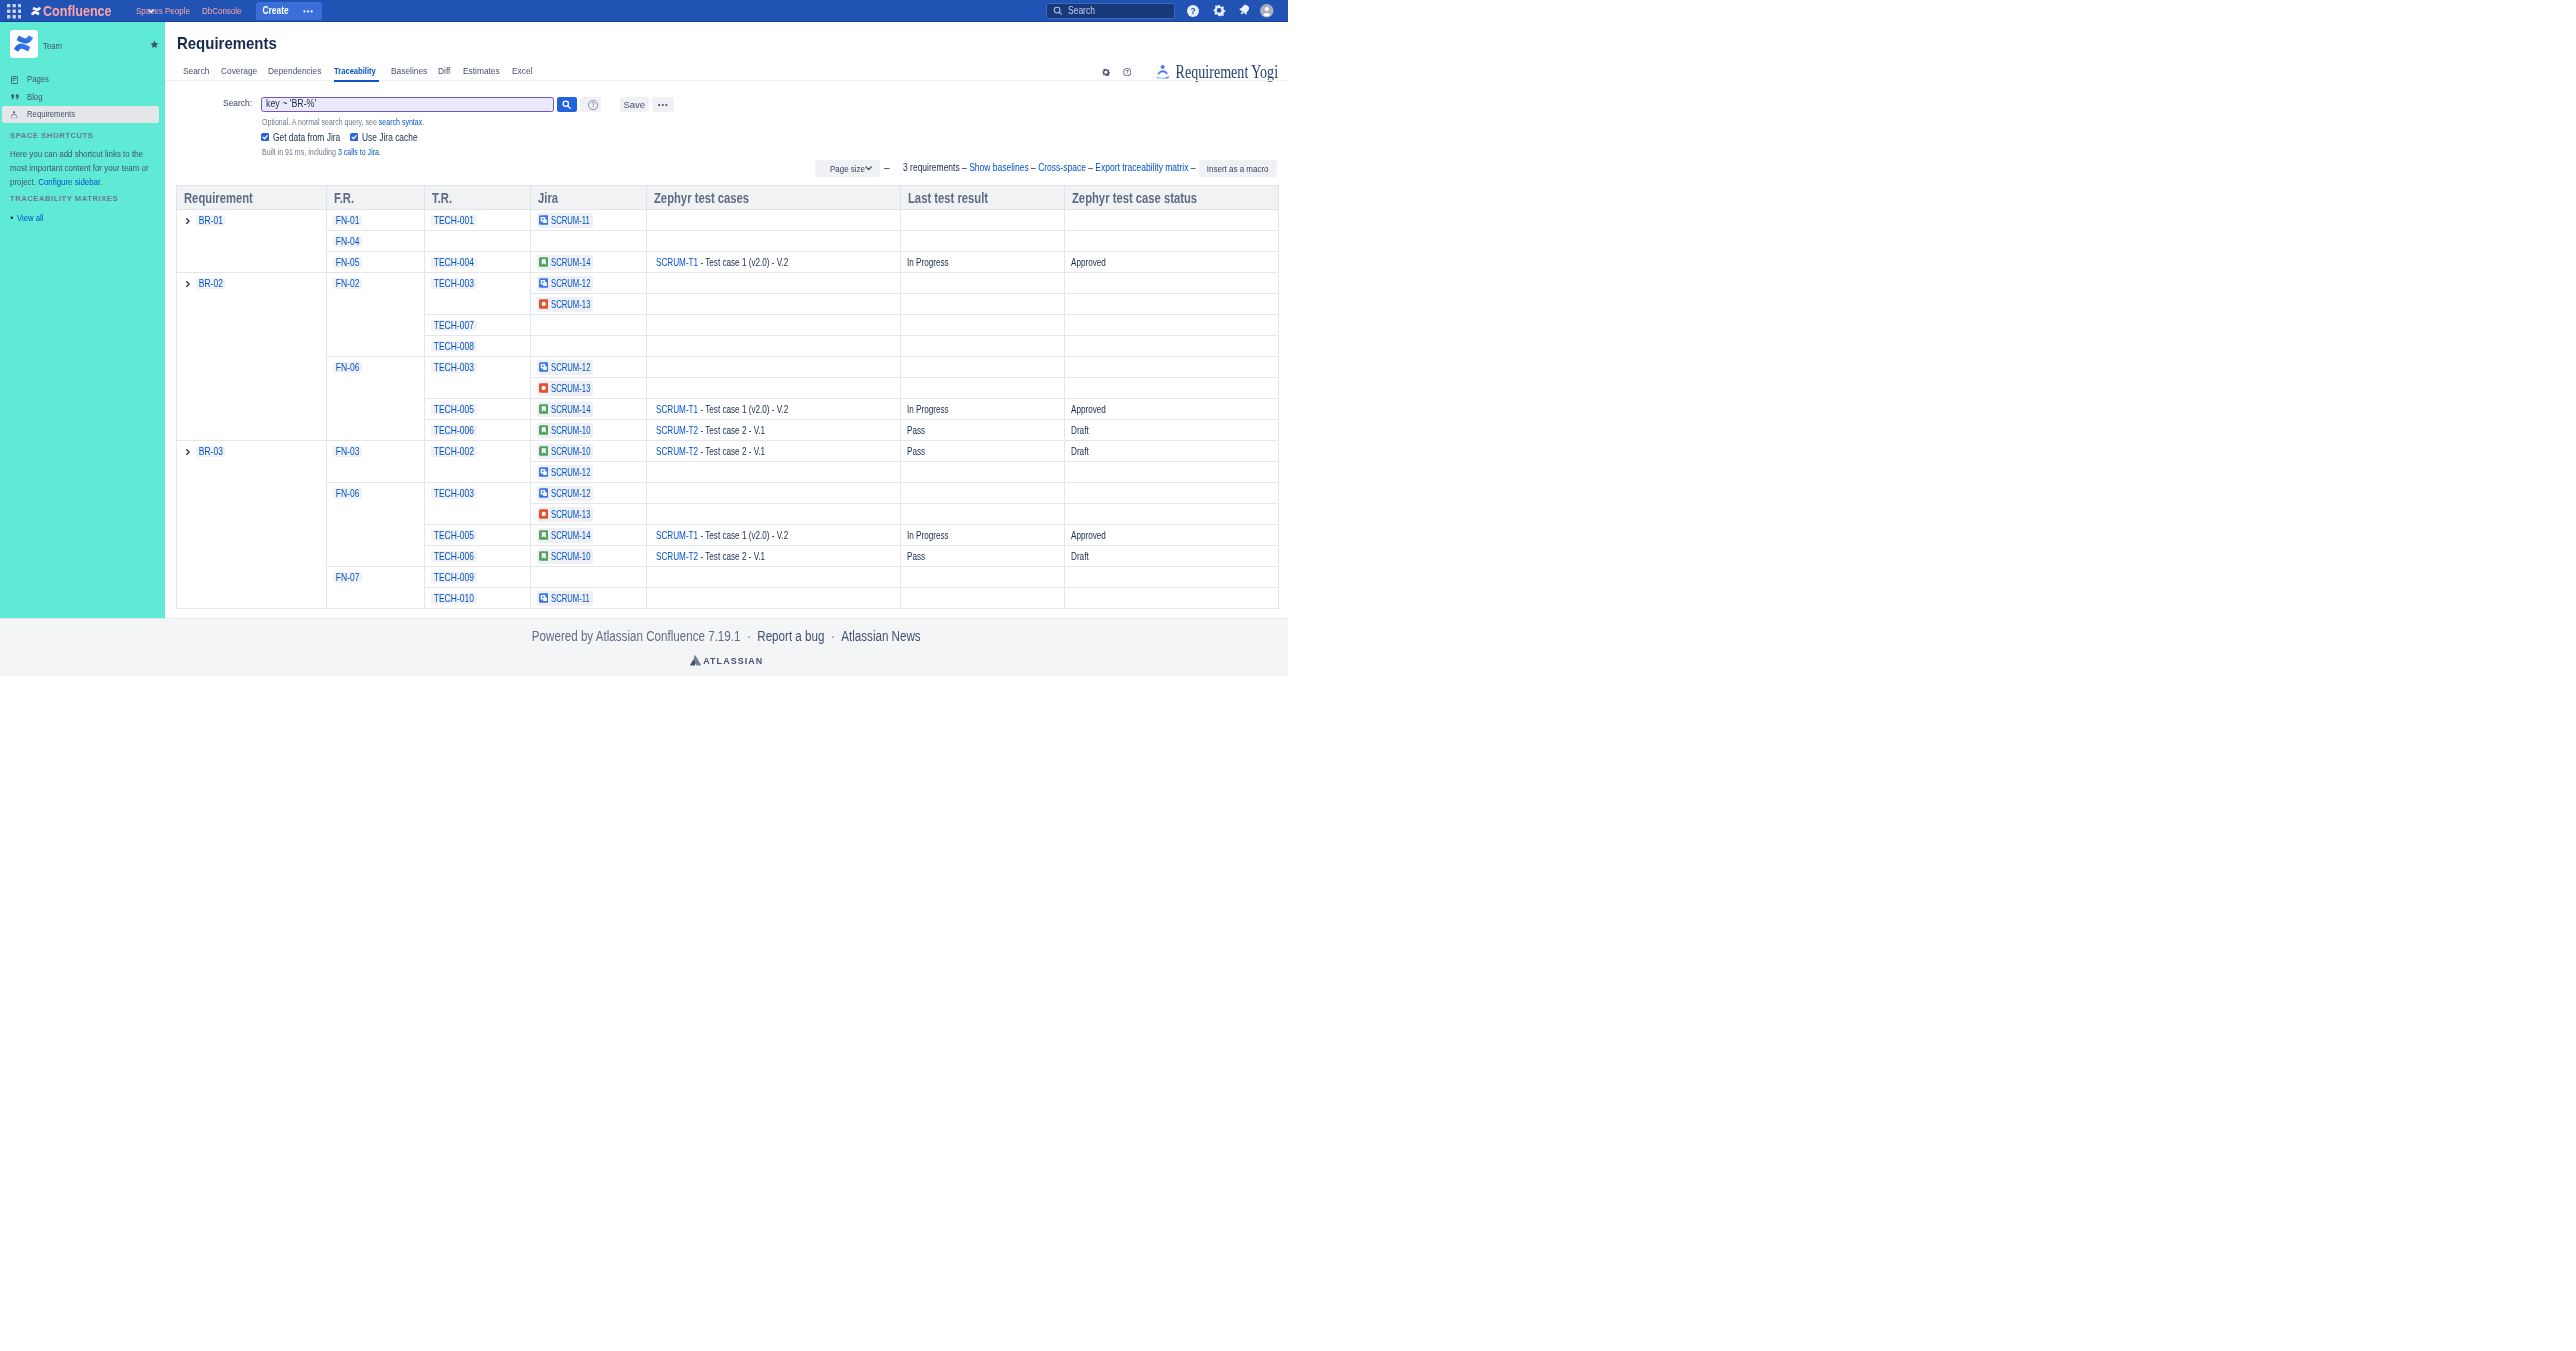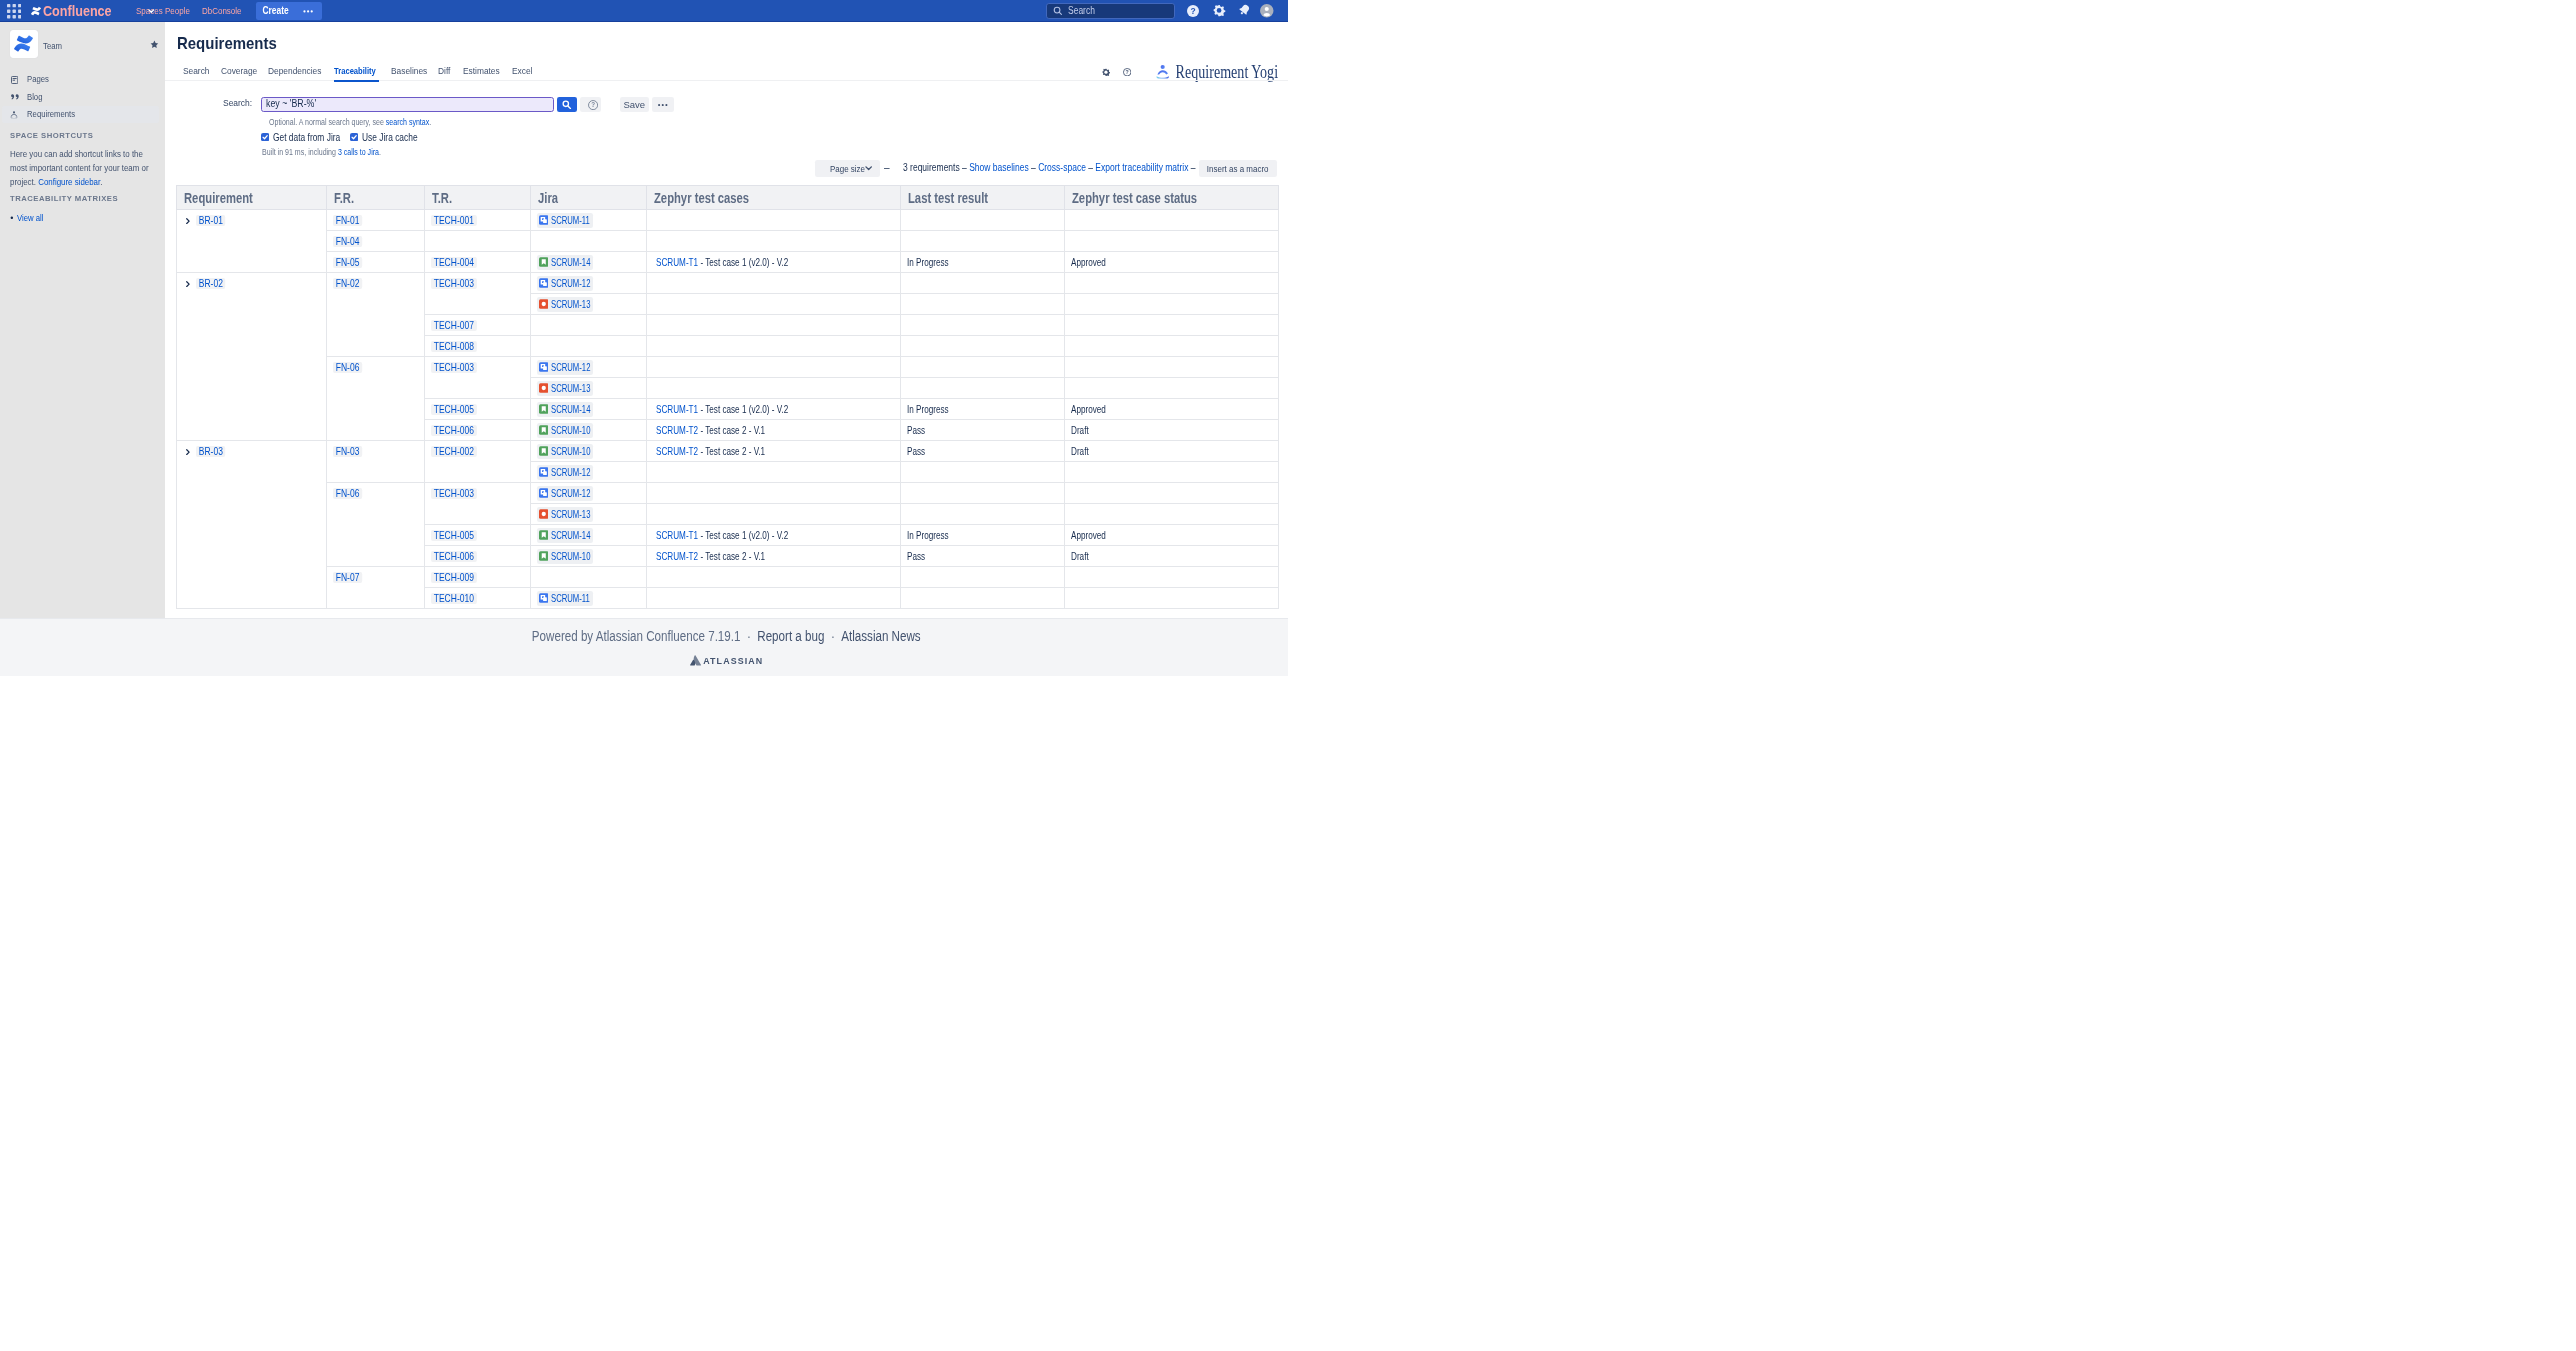--- a/index.html
+++ b/index.html
@@ -8,21 +8,21 @@
   .abs { position:absolute; }
   .sxl { display:inline-block; transform-origin:0 50%; white-space:nowrap; }
   .sxc { display:inline-block; transform-origin:50% 50%; white-space:nowrap; }
 
   #nav { position:absolute; left:0; top:0; width:1288px; height:22px; background:#2153b4; border-bottom:0.7px solid #16409c; }
   #nav .navtxt { position:absolute; top:0; height:22px; line-height:22px; color:#fca5a5; font-size:9.5px; }
   #navbtn-create { position:absolute; left:256px; top:2.2px; width:39px; height:17.6px; background:#3a6ed9; border-radius:2.2px 0 0 2.2px; color:#fff; font-size:10px; font-weight:700; text-align:center; line-height:17.6px; }
   #navbtn-dots { position:absolute; left:295px; top:2.2px; width:27px; height:17.6px; background:#3a6ed9; border-radius:0 2.2px 2.2px 0; color:#fff; text-align:center; }
   #navsearch { position:absolute; left:1046px; top:2.6px; width:129px; height:16px; background:#17397a; border:0.7px solid #4168bd; border-radius:2.9px; }
 
-  #sidebar { position:absolute; left:0; top:22px; width:165px; height:654px; background:#e5e5e5; }
+  #sidebar { position:absolute; left:0; top:22px; width:165px; height:654px; background:#5eead4; }
   #spacelogo { position:absolute; left:9.5px; top:8px; width:28px; height:28px; background:#fff; border-radius:2.9px; box-shadow:0 0 0.7px rgba(9,30,66,.2); }
   .sbhead { color:#6b778c; font-size:7.7px; font-weight:700; letter-spacing:0.5px; }
   .menuitem { position:absolute; left:1.5px; width:157px; height:17.6px; border-radius:2.2px; }
   .menuitem .lbl { position:absolute; left:25px; top:0; line-height:17.6px; font-size:9.1px; color:#42526e; }
   .link { color:#0052cc; }
 
   #main { position:absolute; left:165px; top:22px; width:1123px; height:596px; background:#fff; }
   h1#title { position:absolute; left:177px; top:35px; font-size:17px; font-weight:700; color:#172b4d; line-height:17px; transform:scaleX(.88); transform-origin:0 50%; white-space:nowrap; }
   .tab { position:absolute; top:65px; height:11.7px; line-height:11.7px; font-size:9.5px; color:#42526e; transform:scaleX(.88); transform-origin:0 50%; white-space:nowrap; }
   #tabline { position:absolute; left:165px; top:80px; width:1123px; height:1.2px; background:#eff0f2; }
@@ -226,21 +226,21 @@
       </svg>
     </div>
     <div class="abs btn" style="left:620px;top:97px;width:28.5px;height:15.4px;text-align:center;line-height:15.4px">Save</div>
     <div class="abs btn" style="left:652px;top:97px;width:22px;height:15.4px;text-align:center">
       <svg style="margin-top:6.6px" width="9.5" height="2.2" viewBox="0 0 13 3">
           <circle cx="1.5" cy="1.5" r="1.4" fill="#42526e"></circle>
           <circle cx="6.5" cy="1.5" r="1.4" fill="#42526e"></circle>
           <circle cx="11.5" cy="1.5" r="1.4" fill="#42526e"></circle>
         </svg>
     </div>
-    <span class="abs" style="left:269px;top:118px;font-size:8.8px;color:#6b778c;line-height:9.5px"><span class="sxl" style="transform:scaleX(.8)">Optional. A normal search query, see <span class="link">search syntax</span>.</span></span>
+    <span class="abs" style="left:262px;top:118px;font-size:8.8px;color:#6b778c;line-height:9.5px"><span class="sxl" style="transform:scaleX(.8)">Optional. A normal search query, see <span class="link">search syntax</span>.</span></span>
     <svg class="abs" style="left:261px;top:133px" width="8.3" height="8.3" viewBox="0 0 12 12">
         <rect width="12" height="12" rx="3" fill="#2c63d6"></rect>
         <path d="M3 6.2 L5.1 8.3 L9 3.9" fill="none" stroke="#fff" stroke-width="1.8" stroke-linecap="round" stroke-linejoin="round"></path>
       </svg>
     <span class="abs" style="left:273px;top:133px;font-size:10px;color:#172b4d;line-height:9.5px"><span class="sxl" style="transform:scaleX(.84)">Get data from Jira</span></span>
     <svg class="abs" style="left:350px;top:133px" width="8.3" height="8.3" viewBox="0 0 12 12">
         <rect width="12" height="12" rx="3" fill="#2c63d6"></rect>
         <path d="M3 6.2 L5.1 8.3 L9 3.9" fill="none" stroke="#fff" stroke-width="1.8" stroke-linecap="round" stroke-linejoin="round"></path>
       </svg>
     <span class="abs" style="left:362px;top:133px;font-size:10px;color:#172b4d;line-height:9.5px"><span class="sxl" style="transform:scaleX(.84)">Use Jira cache</span></span>

